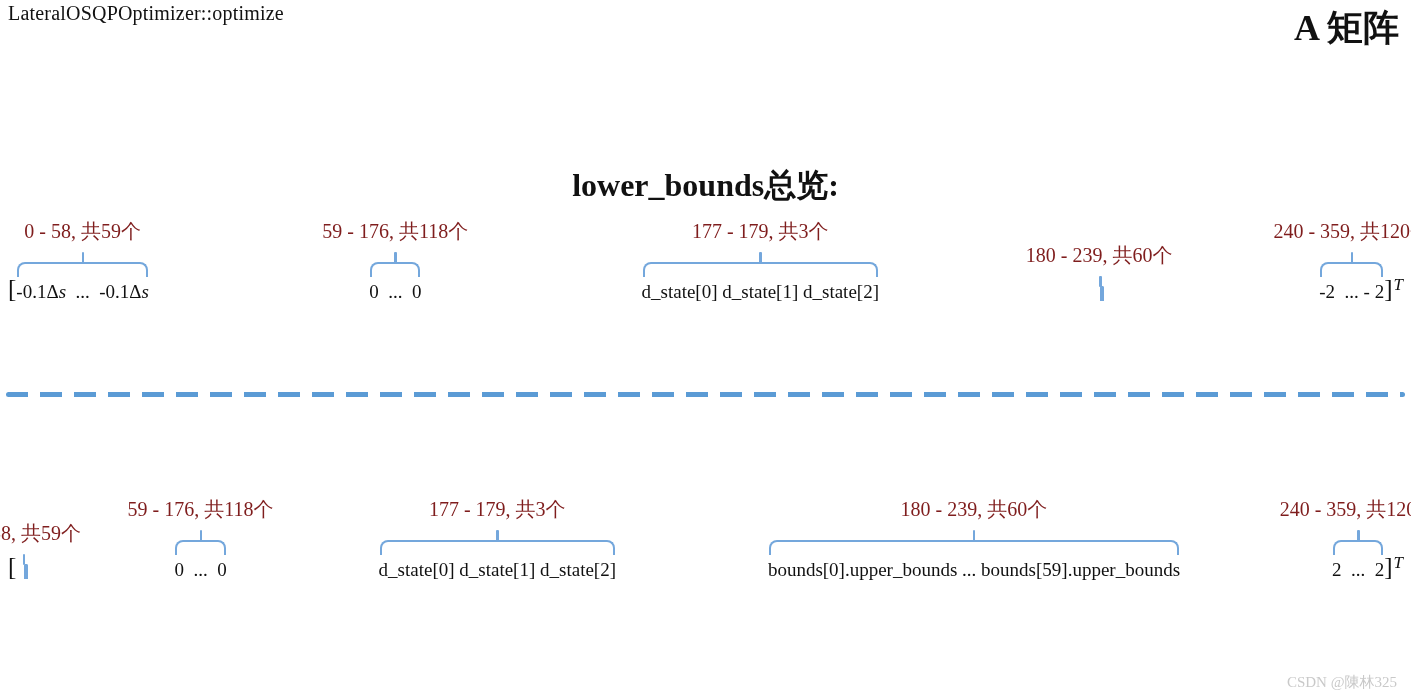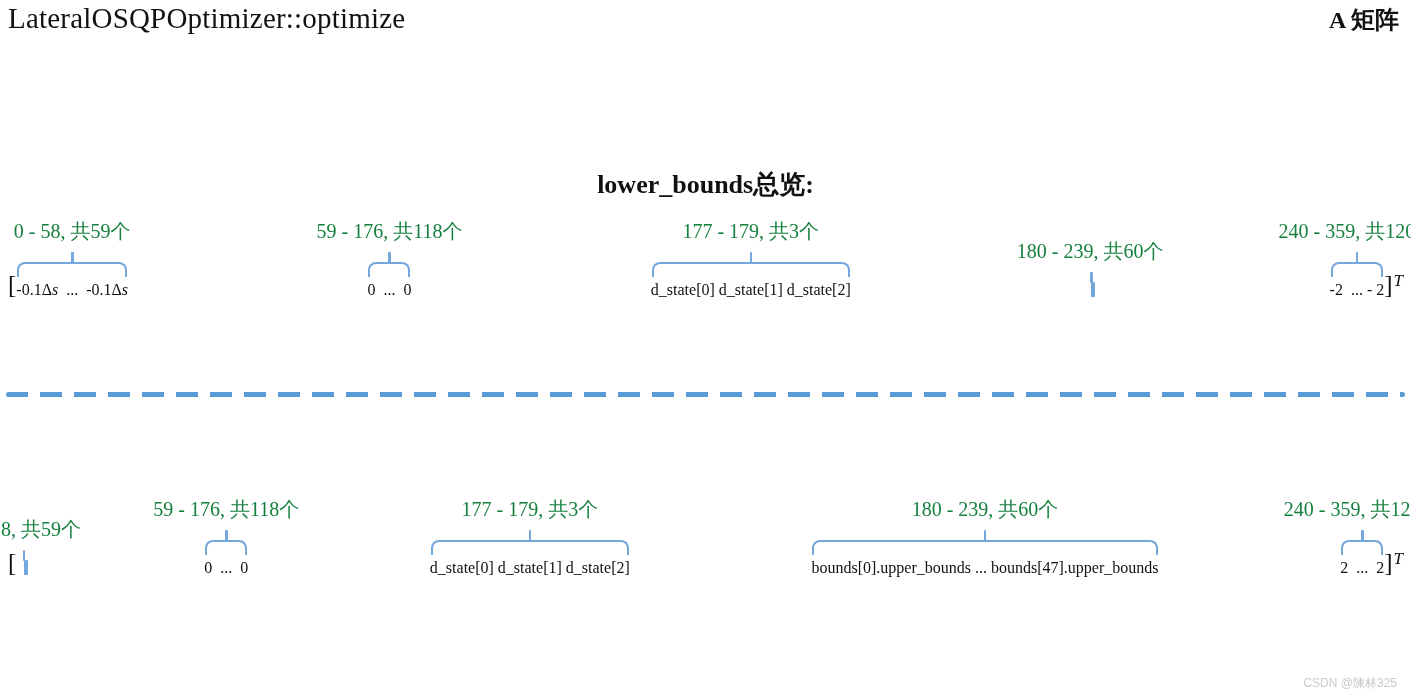--- a/index.html
+++ b/index.html
@@ -5,65 +5,65 @@
   :root{
     --brace:#74a7dc;
     --sep:#5b9bd5;
   }
   html,body{margin:0;padding:0;}
   body{
     width:1411px;height:698px;position:relative;background:#ffffff;
     font-family:"Liberation Serif", serif;color:#111;overflow:hidden;
   }
   .title-left{
-    position:absolute;left:8px;top:2px;font-size:29px;letter-spacing:.2px;
+    position:absolute;left:8px;top:2px;font-size:20px;letter-spacing:.2px;
   }
   .title-right{
-    position:absolute;right:12px;top:4px;font-size:24px;font-weight:bold;
+    position:absolute;right:12px;top:4px;font-size:36px;font-weight:bold;
   }
   .bounds-section{position:absolute;left:8px;right:8px;}
   #section-lower{top:168px;}
   #section-upper{top:480px;}
   .section-title{
-    margin:0;text-align:center;font-size:26px;font-weight:bold;line-height:34px;
+    margin:0;text-align:center;font-size:32px;font-weight:bold;line-height:34px;
   }
   .formula-row{
     margin-top:14px;display:flex;justify-content:space-between;align-items:flex-end;
   }
   .chunk{display:flex;align-items:flex-end;}
   .group{
     position:relative;padding-top:64px;display:flex;flex-direction:column;align-items:center;
   }
   .range-label{
     position:absolute;top:2px;left:50%;transform:translateX(-50%);
-    white-space:nowrap;font-size:20px;color:#15803d;
+    white-space:nowrap;font-size:20px;color:#7f1d1d;
   }
   .brace{position:absolute;top:36px;left:1px;right:1px;height:25px;}
   .brace::before{
     content:"";position:absolute;left:0;right:0;top:10px;bottom:0;
     border:2.5px solid var(--brace);border-bottom:none;border-radius:8px 8px 0 0;
   }
   .brace::after{
     content:"";position:absolute;left:50%;top:0;width:2.5px;height:11px;
     margin-left:-1px;background:var(--brace);border-radius:1px;
   }
-  .seg-text{white-space:pre;font-size:16px;line-height:1.25;text-align:right;}
+  .seg-text{white-space:pre;font-size:19px;line-height:1.25;text-align:right;}
   .vs{font-style:italic;}
   .bracket{font-size:25px;white-space:pre;line-height:1.25;}
   .transpose{
     font-style:italic;font-size:17px;margin-bottom:11px;margin-left:1px;line-height:1;
   }
   .separator{
     position:absolute;left:6px;right:6px;top:392px;height:5px;
     background:repeating-linear-gradient(90deg, var(--sep) 0 22px, transparent 22px 34px);
     border-radius:3px;
   }
   .watermark{
     position:absolute;right:14px;bottom:6px;
-    font-family:Liberation Sans, sans-serif;font-size:12px;color:#c9c9c9;
+    font-family:Liberation Serif, serif;font-size:15px;color:#c9c9c9;
   }
 </style>
 </head>
 <body>
 
 <div class="title-left">LateralOSQPOptimizer::optimize</div>
 <div class="title-right">A 矩阵</div>
 
 <section class="bounds-section" id="section-lower">
   <h2 class="section-title">lower_bounds总览:</h2>
@@ -119,21 +119,21 @@
         <div class="seg-text">0  ...  0</div>
       </div>
       <div class="group">
         <div class="range-label">177 - 179, 共3个</div>
         <div class="brace"></div>
         <div class="seg-text">d_state[0] d_state[1] d_state[2]</div>
       </div>
       <div class="group">
         <div class="range-label">180 - 239, 共60个</div>
         <div class="brace"></div>
-        <div class="seg-text">bounds[0].upper_bounds ... bounds[47].upper_bounds</div>
+        <div class="seg-text">bounds[0].upper_bounds ... bounds[59].upper_bounds</div>
       </div>
       <div class="chunk">
         <div class="group">
           <div class="range-label">240 - 359, 共120个</div>
           <div class="brace"></div>
           <div class="seg-text">2  ...  2</div>
         </div>
         <span class="bracket">]</span>
         <span class="transpose">T</span>
       </div>

